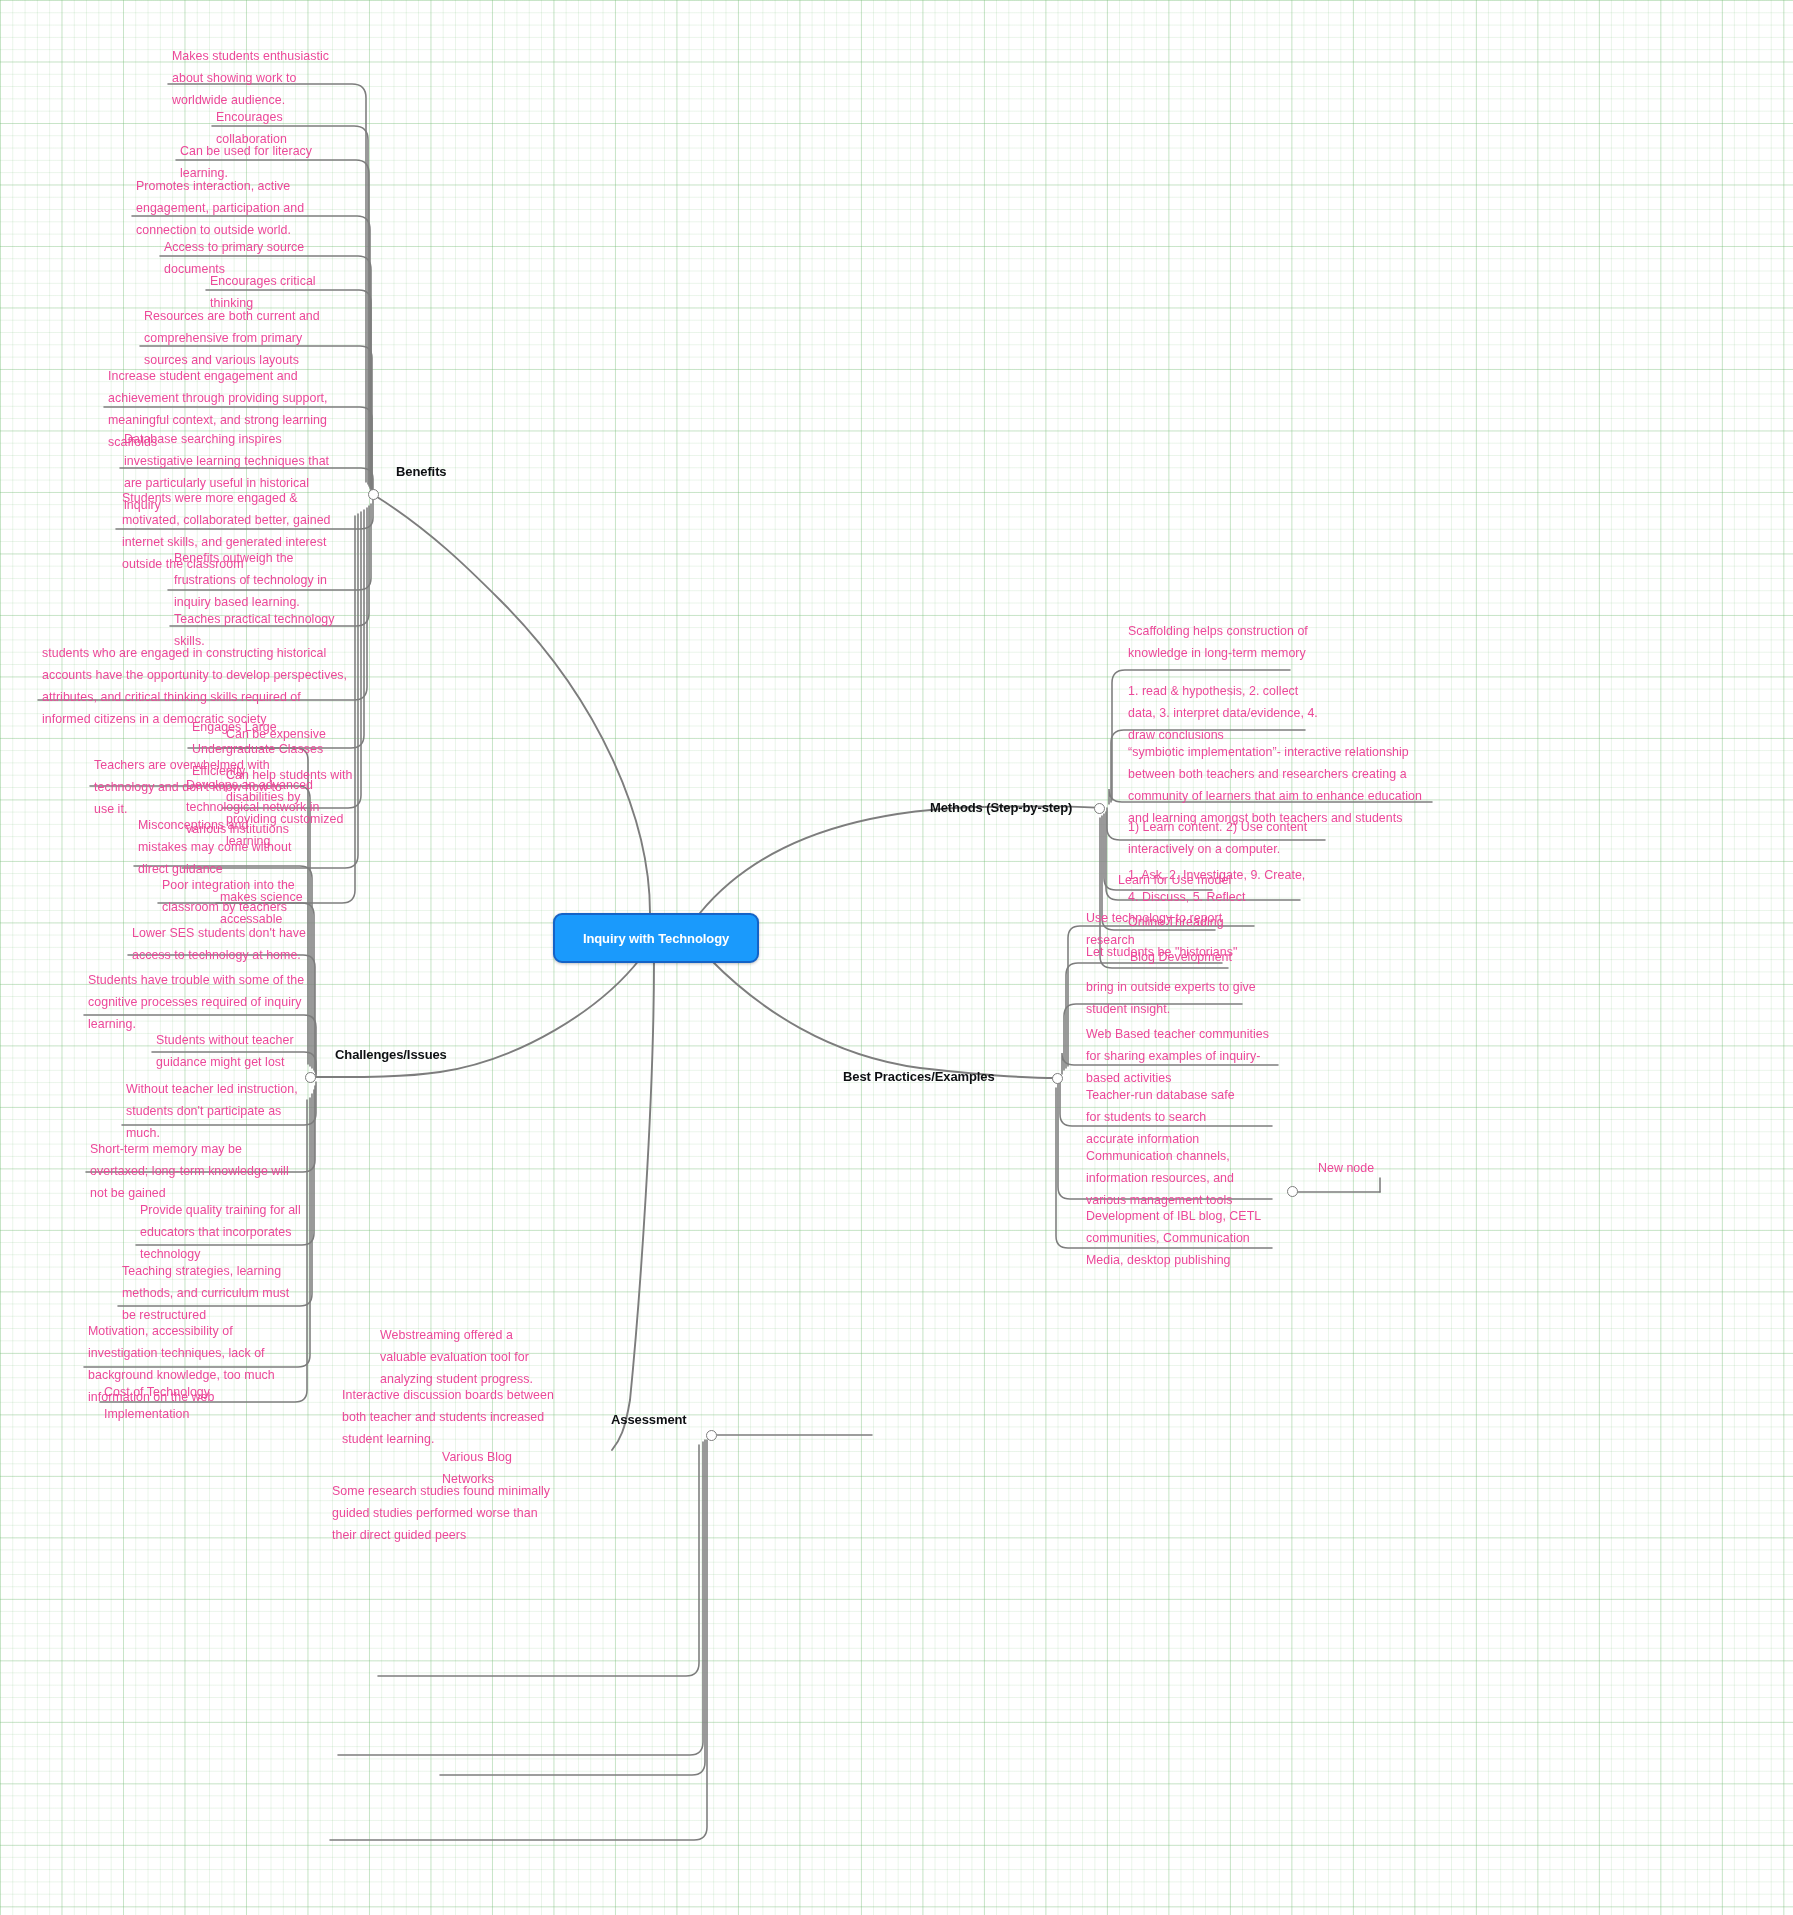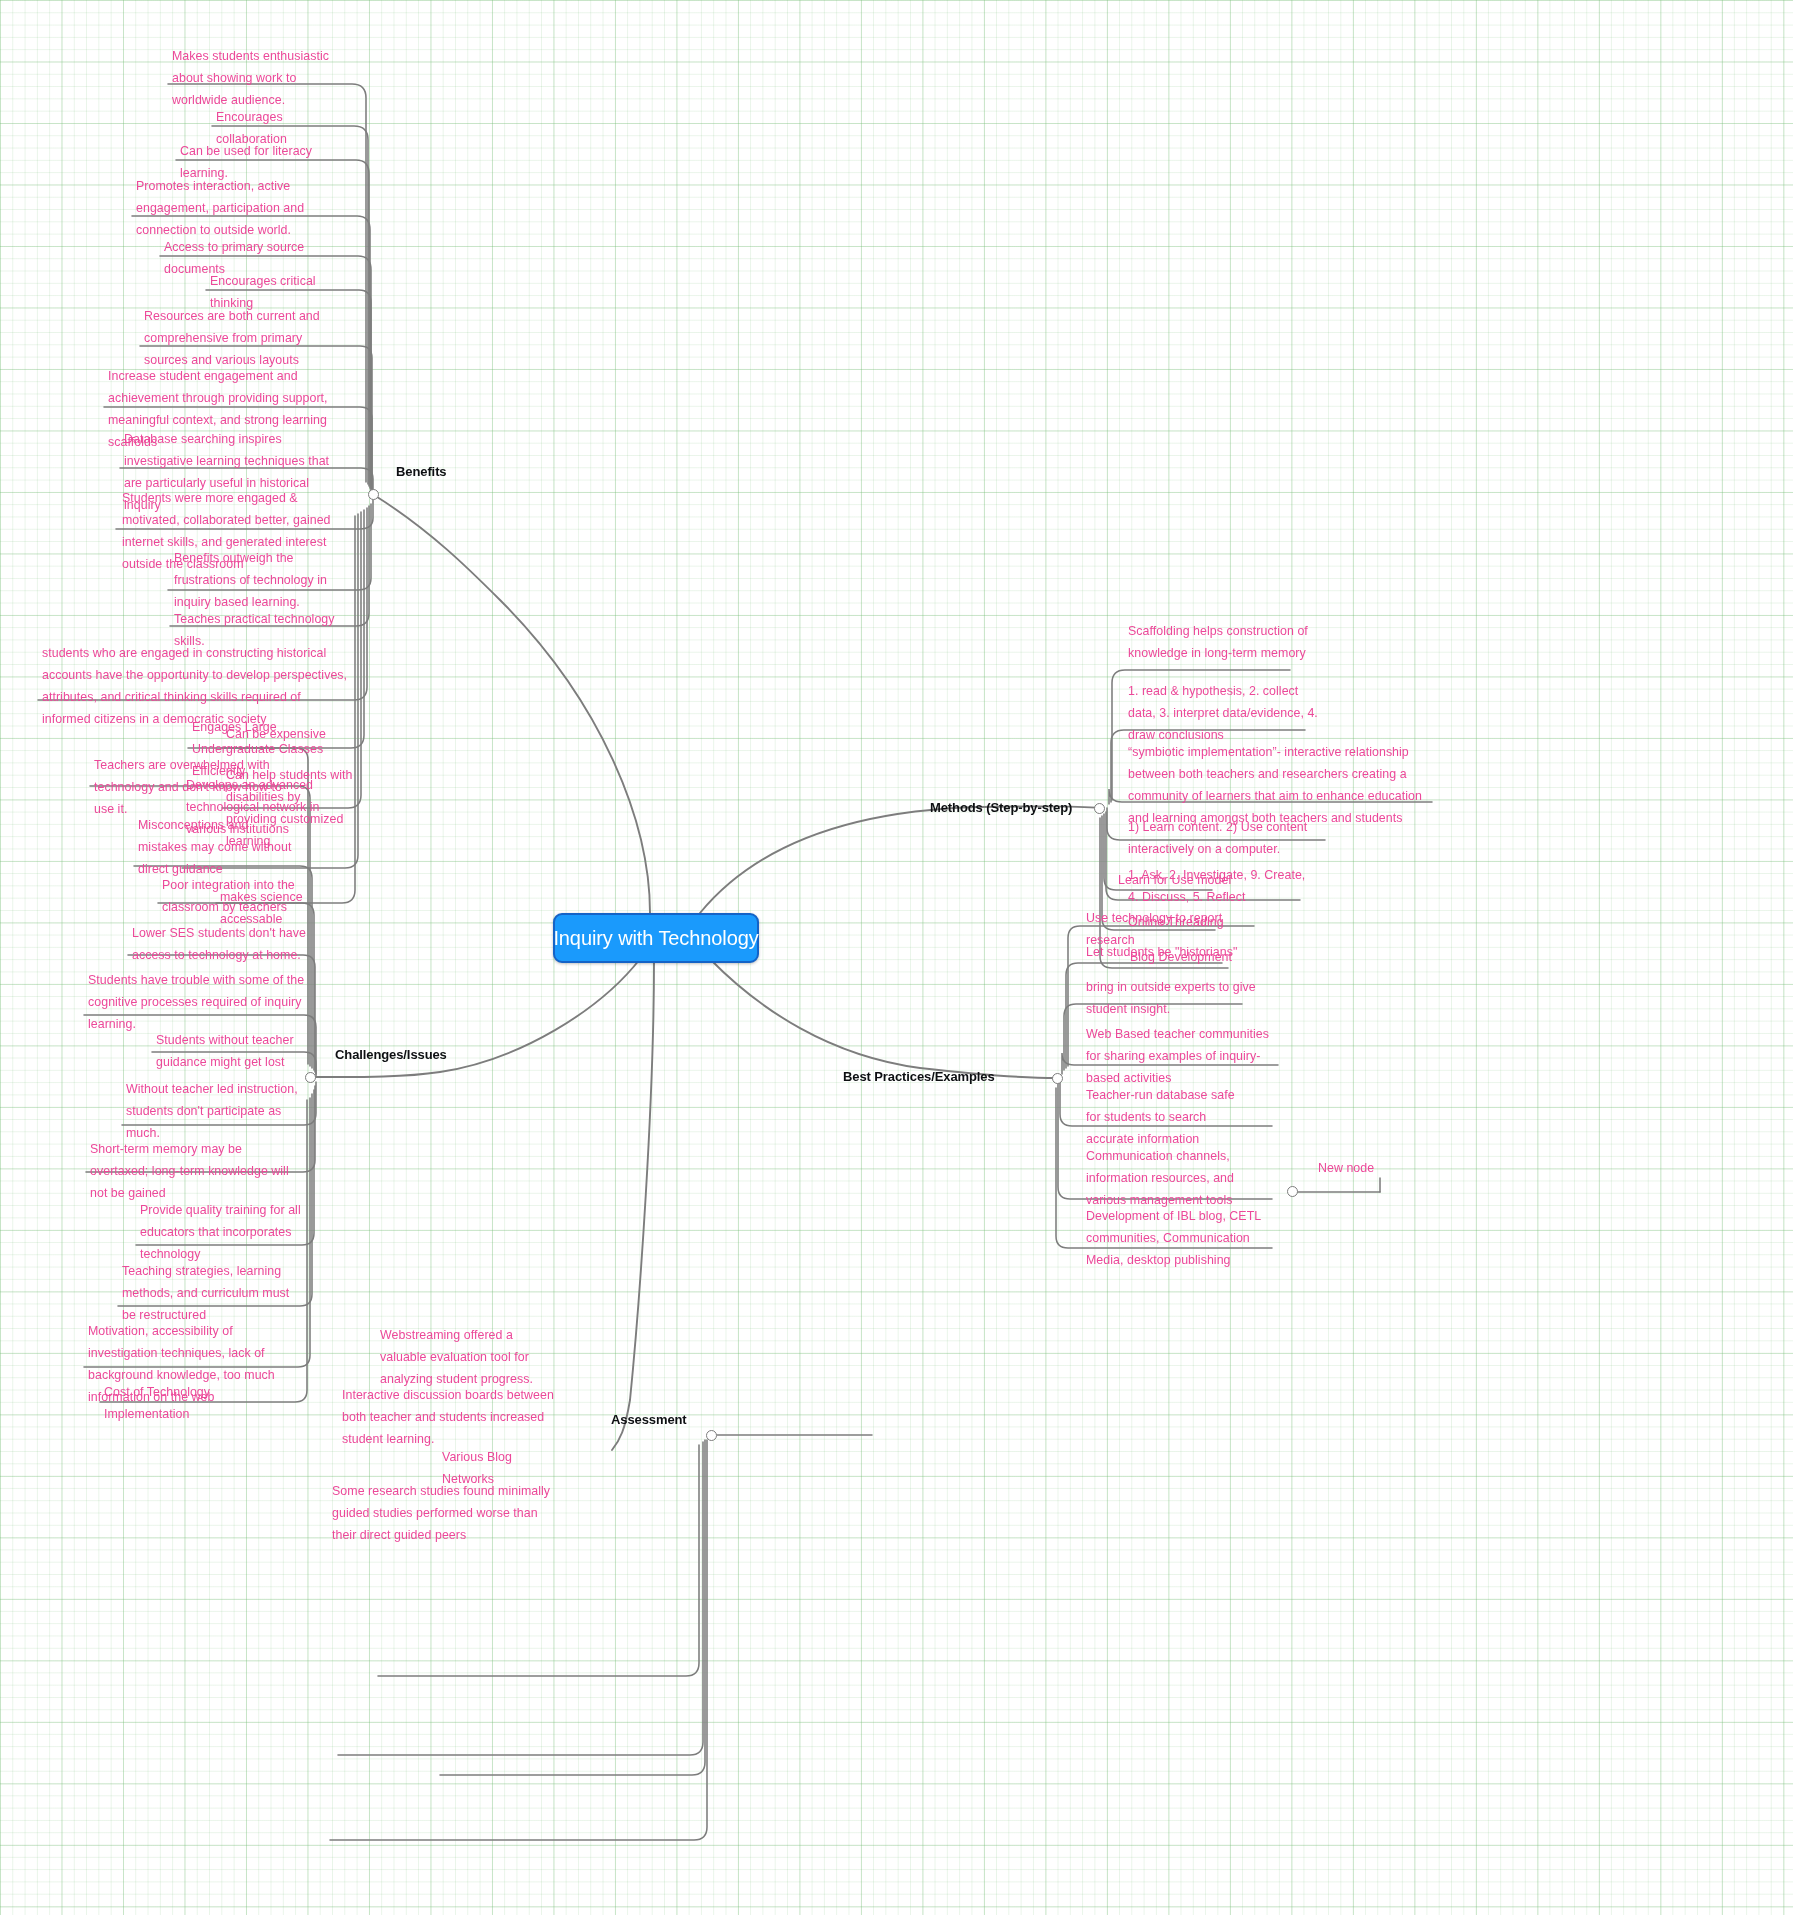--- a/index.html
+++ b/index.html
@@ -47,21 +47,21 @@
     position:absolute;
     left:553px;top:913px;
     width:202px;height:46px;
     border-radius:9px;
     background:#1a9afc;
     border:2.4px solid #1463c7;
     box-shadow:0 1px 3px rgba(0,0,0,0.25);
     display:flex;align-items:center;justify-content:center;
   }
   #root .root-label{
-    color:#ffffff;font-weight:normal;font-size:20px;letter-spacing:-0.1px;
+    color:#ffffff;font-weight:bold;font-size:13px;letter-spacing:-0.1px;
     white-space:nowrap;
   }
   .hub{
     position:absolute;
     width:11px;height:11px;border-radius:50%;
     background:#ffffff;border:1.9px solid #7d7d7d;
     box-sizing:border-box;
   }
 </style>
 </head>

